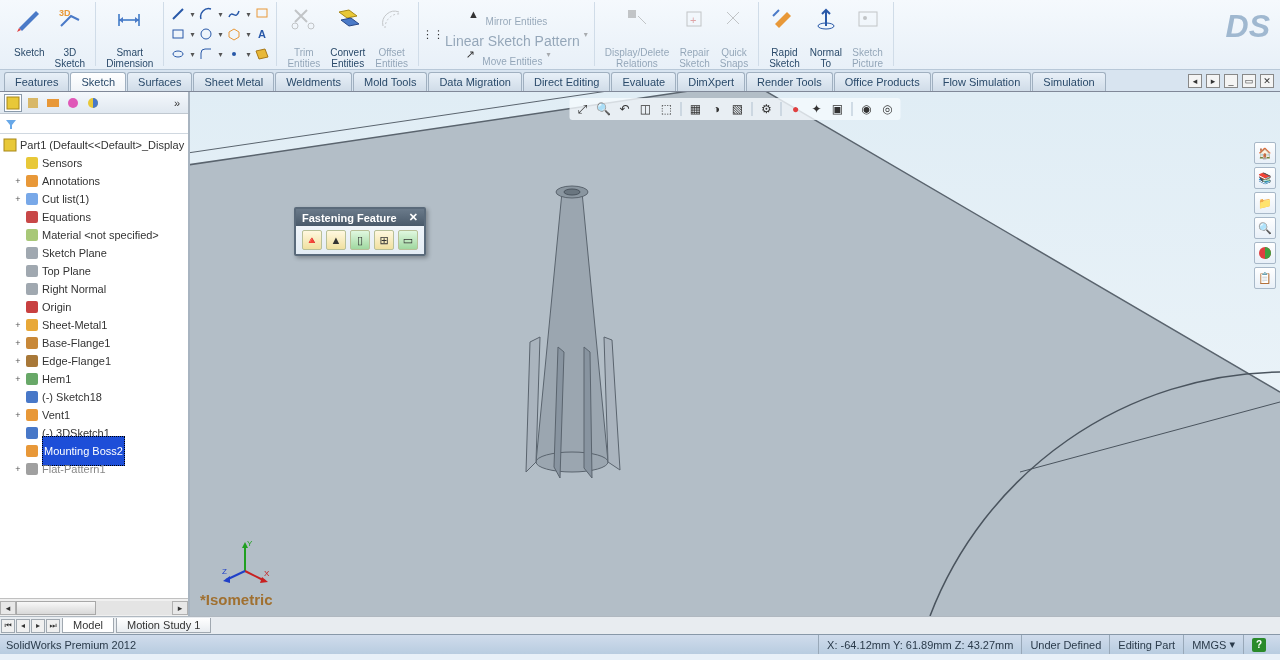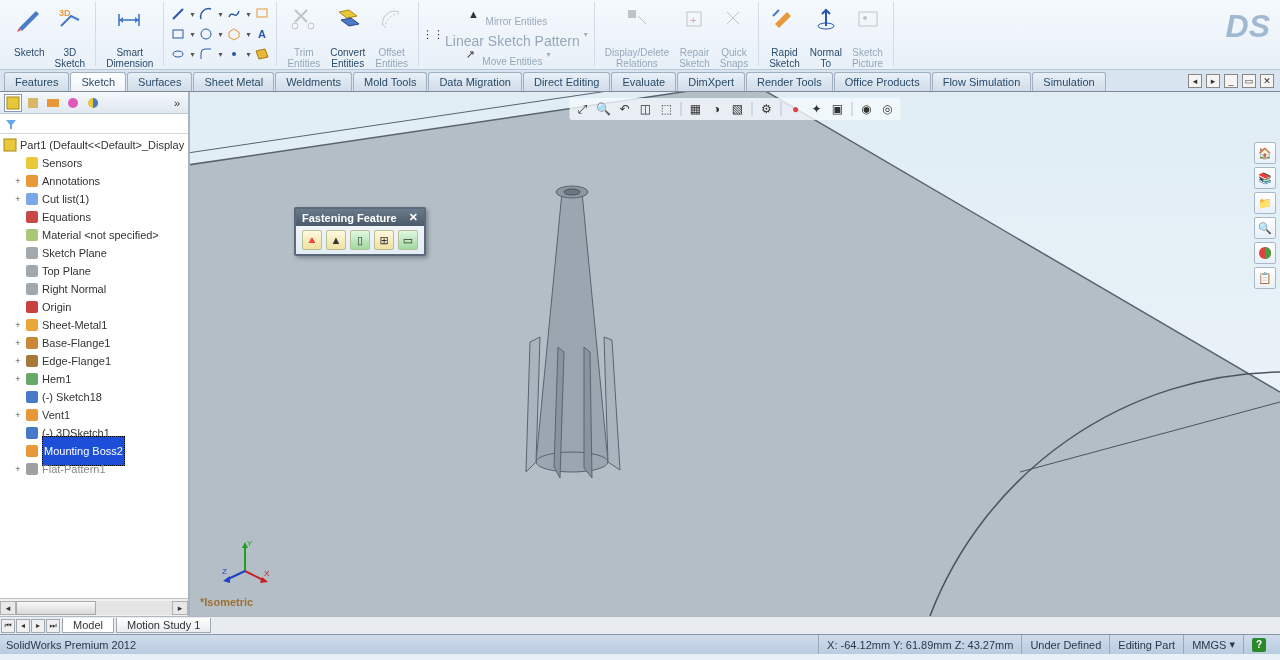--- a/index.html
+++ b/index.html
@@ -48,21 +48,21 @@
 .sb-scroll .arr { width:16px; height:14px; background:#e8e8e8; border:1px solid #b0b0b0; display:flex;align-items:center;justify-content:center; font-size:9px; cursor:pointer;}
 
 
 .gfx { flex: 1; position: relative; background: linear-gradient(#e0edf5, #f0f6fa); overflow:hidden; }
 .viewbar { position: absolute; top: 6px; left: 50%; transform: translateX(-50%); display: flex; gap: 3px; background: rgba(245,250,254,0.8); padding: 2px 4px; border-radius: 3px; }
 .vb-ico { width: 18px; height: 18px; border:1px solid transparent; cursor:pointer; display:flex;align-items:center;justify-content:center; font-size:12px; }
 .vb-sep { width:1px; background:#b0c0d0; margin:2px 2px; }
 .sidetoolbar { position: absolute; right: 4px; top: 50px; display:flex; flex-direction:column; gap:3px; }
 .st-ico { width:22px; height:22px; background:linear-gradient(#fff,#e8f0f8); border:1px solid #a8b8c8; border-radius:2px; cursor:pointer; display:flex;align-items:center;justify-content:center; }
 .triad { position:absolute; left:30px; bottom:30px; width:50px; height:50px; }
-.iso-lbl { position:absolute; left:10px; bottom:8px; font-size:11px; color:#a07030; font-weight:bold; }
+.iso-lbl { position:absolute; left:10px; bottom:8px; font-size:15px; color:#a07030; font-weight:bold; }
 .flyout { position:absolute; left:104px; top:115px; background:linear-gradient(#f8fbfe,#e4ecf4); border:2px solid #5a6a7a; border-radius:2px; box-shadow:2px 2px 4px rgba(0,0,0,0.3); }
 .fly-title { background:linear-gradient(#6a7a8a,#4a5a6a); color:#fff; font-size:11px; font-weight:bold; padding:2px 6px; display:flex; justify-content:space-between; align-items:center; }
 .fly-title .x { cursor:pointer; font-size:11px; }
 .fly-body { display:flex; gap:4px; padding:4px 6px; }
 .fly-ico { width:20px; height:20px; border:1px solid #b8c098; background:linear-gradient(#fff8e0,#f0e0a0); border-radius:2px; cursor:pointer; display:flex;align-items:center;justify-content:center; }
 .grip { position:absolute; left:0; top:250px; width:8px; height:30px; background:linear-gradient(90deg,#fff,#e0e8f0); border:1px solid #a8b8c8; border-radius:0 4px 4px 0; cursor:pointer; display:flex;align-items:center;justify-content:center; font-size:9px; color:#667; }
 
 
 .model-svg { position:absolute; inset:0; }
 

